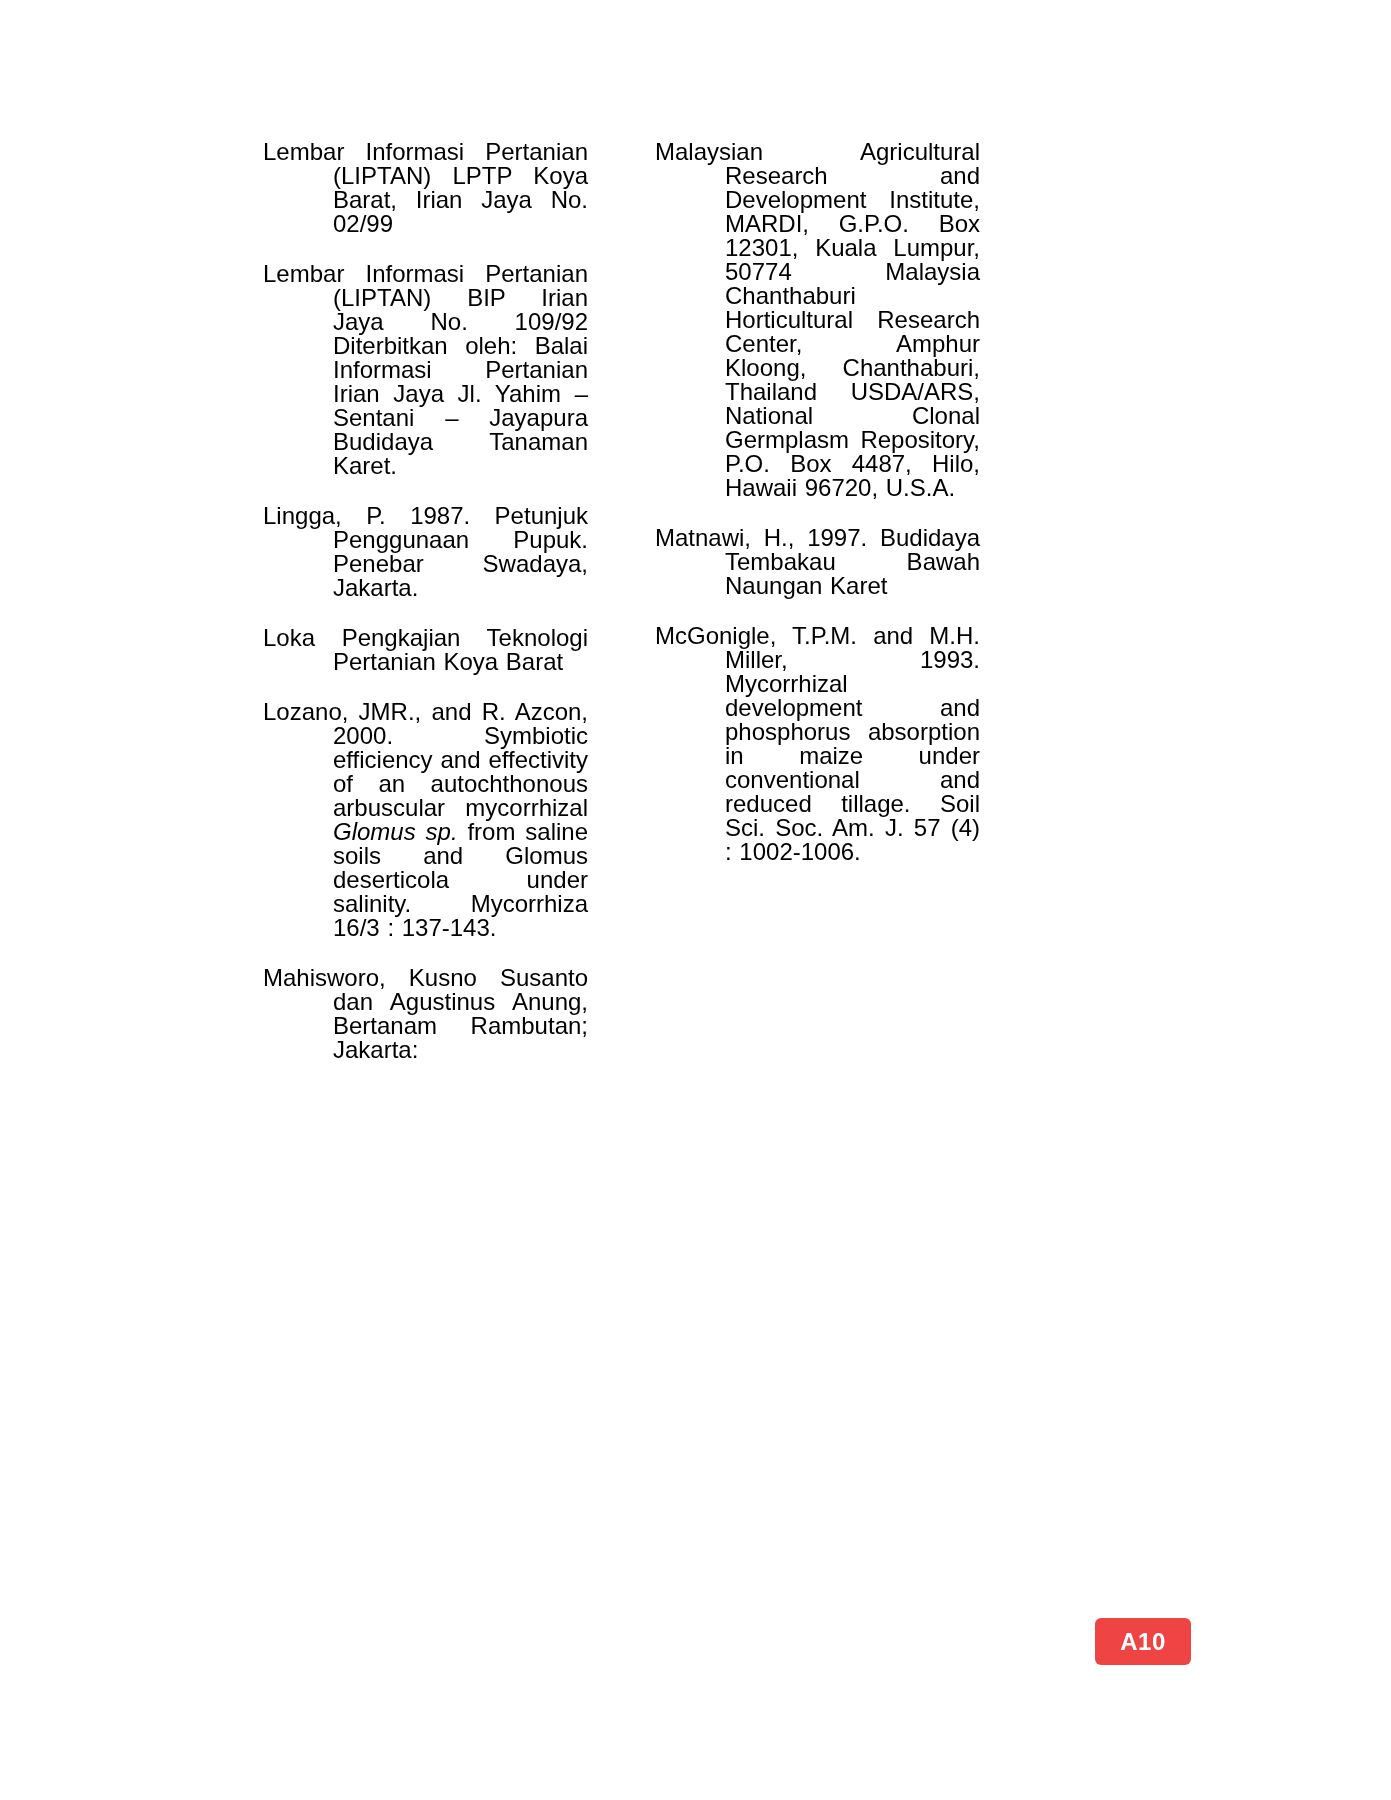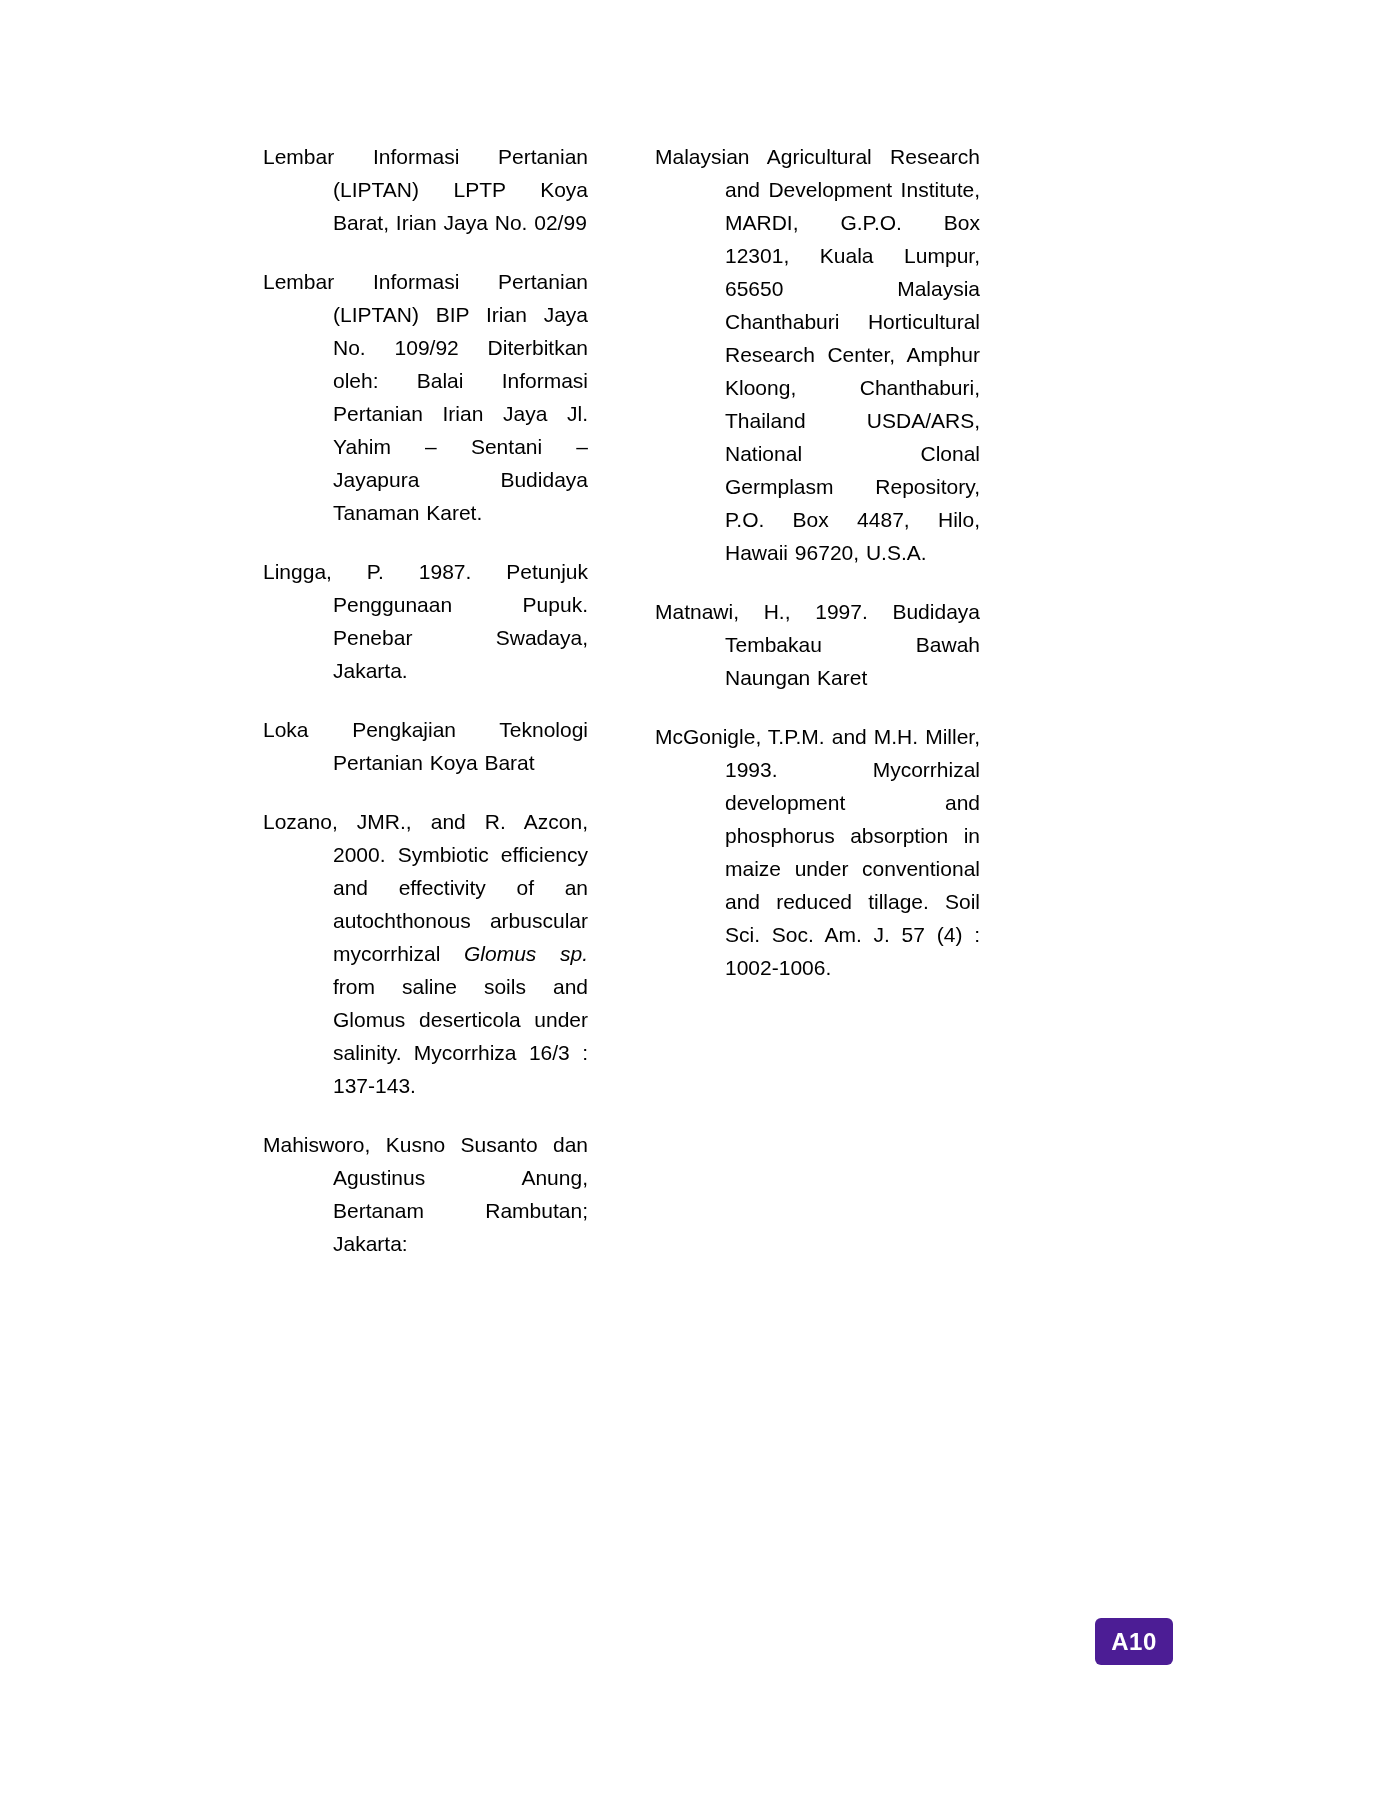--- a/index.html
+++ b/index.html
@@ -22,41 +22,41 @@
   }
   .col-left {
     left: 263px;
     width: 325px;
   }
   .col-right {
     left: 655px;
     width: 325px;
   }
   .ref-entry {
-    font-size: 21px;
-    line-height: 33px;
+    font-size: 24px;
+    line-height: 24px;
     text-align: justify;
     padding-left: 70px;
     text-indent: -70px;
     margin: 0 0 26px 0;
     word-spacing: 1px;
   }
   .ref-entry.extra-gap {
     margin-top: 48px;
   }
   .italic {
     font-style: italic;
   }
   .page-badge {
     position: absolute;
     left: 1095px;
     top: 1618px;
-    width: 78px;
+    width: 96px;
     height: 47px;
-    background: #4c1d95;
+    background: #ef4444;
     border-radius: 6px;
     color: #ffffff;
     font-size: 24px;
     font-weight: bold;
     display: flex;
     align-items: center;
     justify-content: center;
     letter-spacing: 0.5px;
   }
 </style>
@@ -68,20 +68,20 @@
   <div class="ref-column col-left">
       <div class="ref-entry"><span>Lembar Informasi Pertanian (LIPTAN) LPTP Koya Barat, Irian Jaya No. 02/99</span></div>
       <div class="ref-entry"><span>Lembar Informasi Pertanian (LIPTAN) BIP Irian Jaya No. 109/92 Diterbitkan oleh: Balai Informasi Pertanian Irian Jaya Jl. Yahim – Sentani – Jayapura Budidaya Tanaman Karet.</span></div>
       <div class="ref-entry"><span>Lingga, P. 1987. Petunjuk Penggunaan Pupuk. Penebar Swadaya, Jakarta.</span></div>
       <div class="ref-entry"><span>Loka Pengkajian Teknologi Pertanian Koya Barat</span></div>
       <div class="ref-entry"><span>Lozano, JMR., and R. Azcon, 2000. Symbiotic efficiency and effectivity of an autochthonous arbuscular mycorrhizal </span><span class="italic">Glomus sp.</span><span> from saline soils and Glomus deserticola under salinity. Mycorrhiza 16/3 : 137-143.</span></div>
       <div class="ref-entry"><span>Mahisworo, Kusno Susanto dan Agustinus Anung, Bertanam Rambutan; Jakarta:</span></div>
     </div>
 
   <div class="ref-column col-right">
-      <div class="ref-entry"><span>Malaysian Agricultural Research and Development Institute, MARDI, G.P.O. Box 12301, Kuala Lumpur, 65650 Malaysia Chanthaburi Horticultural Research Center, Amphur Kloong, Chanthaburi, Thailand USDA/ARS, National Clonal Germplasm Repository, P.O. Box 4487, Hilo, Hawaii 96720, U.S.A.</span></div>
+      <div class="ref-entry"><span>Malaysian Agricultural Research and Development Institute, MARDI, G.P.O. Box 12301, Kuala Lumpur, 50774 Malaysia Chanthaburi Horticultural Research Center, Amphur Kloong, Chanthaburi, Thailand USDA/ARS, National Clonal Germplasm Repository, P.O. Box 4487, Hilo, Hawaii 96720, U.S.A.</span></div>
       <div class="ref-entry"><span>Matnawi, H., 1997. Budidaya Tembakau Bawah Naungan Karet</span></div>
       <div class="ref-entry"><span>McGonigle, T.P.M. and M.H. Miller, 1993. Mycorrhizal development and phosphorus absorption in maize under conventional and reduced tillage. Soil Sci. Soc. Am. J. 57 (4) : 1002-1006.</span></div>
     </div>
 
   <div class="page-badge">A10</div>
 
 </div>
 
 </body></html>

